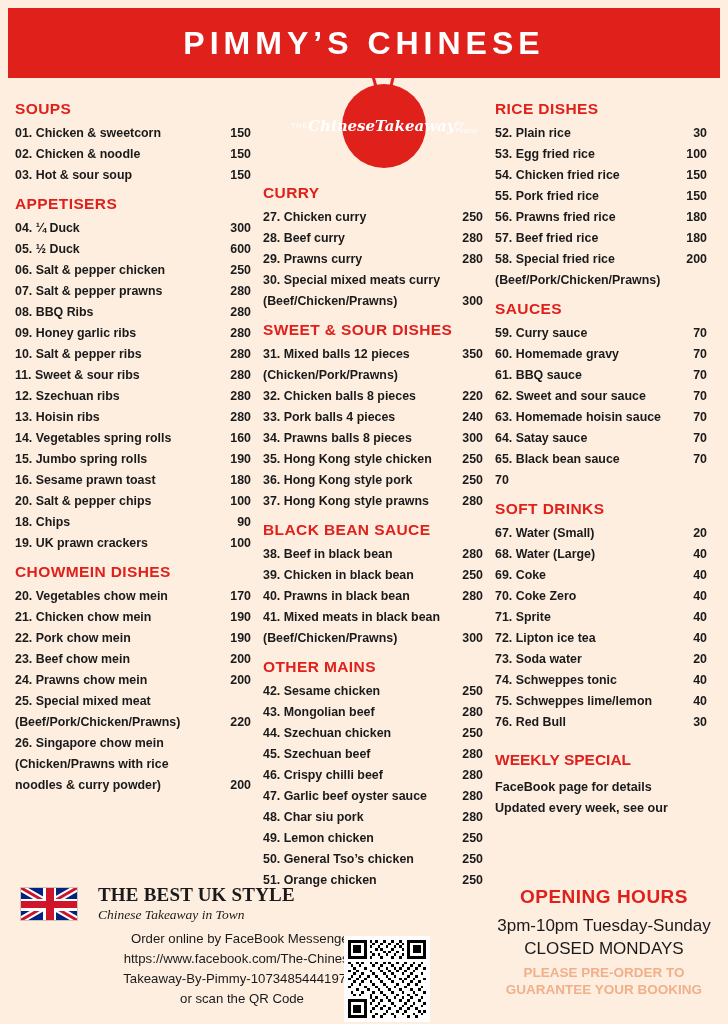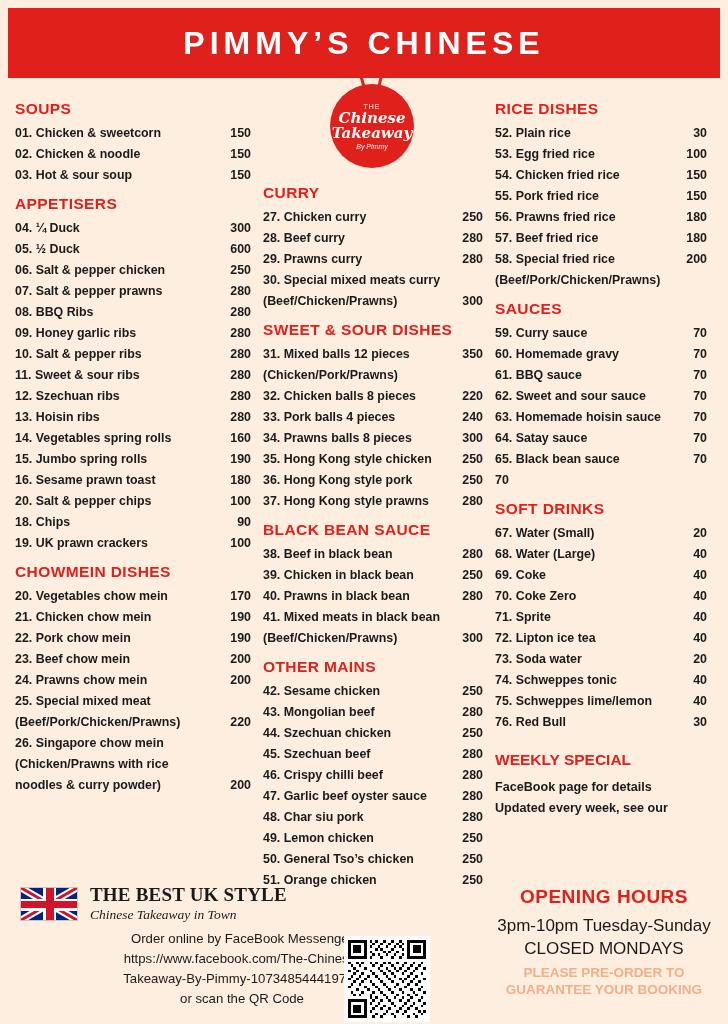--- a/index.html
+++ b/index.html
@@ -26,29 +26,29 @@
   }
   .header-title {
     color: #ffffff;
     font-size: 32px;
     font-weight: bold;
     letter-spacing: 5px;
   }
   
   .logo-badge {
     position: absolute;
-    left: 330px;
+    left: 342px;
     top: 76px;
     width: 84px;
     height: 84px;
     border-radius: 50%;
     background: #e0201b;
     color: #ffffff;
     display: flex;
-    flex-direction: column;
+    flex-direction: row;
     align-items: center;
     justify-content: center;
     z-index: 5;
     box-shadow: 0 0 0 3px #fdeee0;
   }
   .logo-the { font-size: 7px; letter-spacing: 1px; margin-bottom: 1px; }
   .logo-l1 { font-family: "DejaVu Serif", serif; font-style: italic; font-size: 15px; font-weight: bold; line-height: 15px; }
   .logo-l2 { font-family: "DejaVu Serif", serif; font-style: italic; font-size: 15px; font-weight: bold; line-height: 15px; }
   .logo-l3 { font-size: 7px; margin-top: 2px; font-style: italic; }
   .chopstick {
@@ -128,21 +128,21 @@
   }
   .footer-left {
     width: 480px;
     padding: 8px 10px 0 14px;
     text-align: center;
   }
   .brandrow {
     display: flex;
     align-items: center;
     justify-content: flex-start;
-    gap: 12px;
+    gap: 20px;
     padding-left: 6px;
   }
   .flag {
     width: 58px; height: 34px;
     position: relative;
     background: #00247d;
     border: 1px solid #d0c3b5;
     overflow: hidden;
     flex: none;
   }

